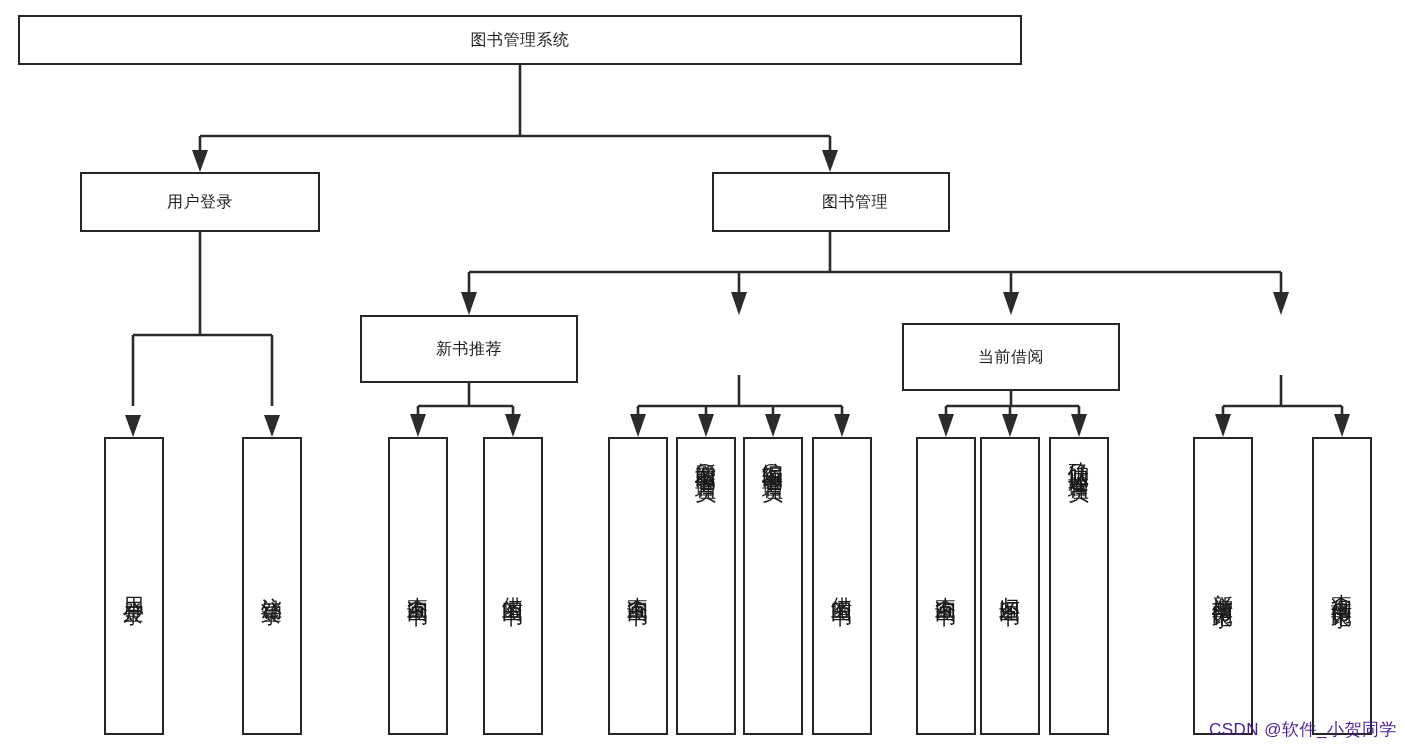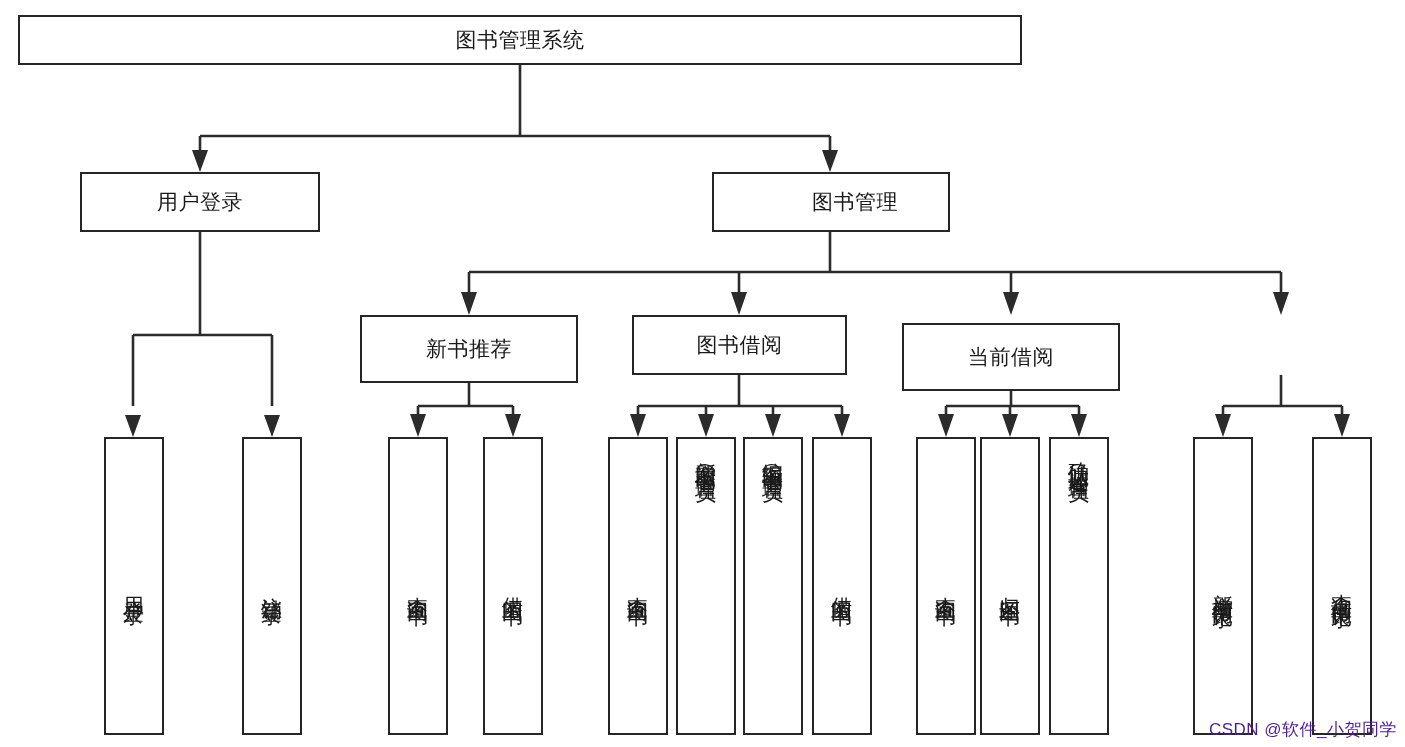--- a/index.html
+++ b/index.html
@@ -31,21 +31,21 @@
     box-sizing: border-box;
     background: #ffffff;
     border: 2px solid #262626;
     display: flex;
     align-items: center;
     justify-content: center;
     z-index: 2;
   }
   .node-label {
     color: #1a1a1a;
-    font-size: 21px;
+    font-size: 16px;
     line-height: 1.18;
     letter-spacing: 0.5px;
     text-align: center;
     white-space: nowrap;
   }
   .node-box.leaf {
     align-items: flex-start;
     justify-content: center;
     padding-top: 0;
   }
@@ -170,23 +170,20 @@
   <div class="node-box" style="left:80px; top:172px; width:240px; height:60px;">
     <span class="node-label">用户登录</span>
   </div>
   <div class="node-box" style="left:712px; top:172px; width:238px; height:60px;padding-left:48px;">
     <span class="node-label">图书管理</span>
   </div>
 
   <div class="node-box" style="left:360px; top:315px; width:218px; height:68px;">
     <span class="node-label">新书推荐</span>
   </div>
-  <div class="node-box" style="left:632px; top:315px; width:215px; height:60px;">
-    <span class="node-label">图书借阅</span>
-  </div>
   <div class="node-box" style="left:902px; top:315px; width:218px; height:68px;margin-top:8px;">
     <span class="node-label">当前借阅</span>
   </div>
 
   <div class="node-box leaf center" style="left:104px; top:437px; width:60px; height:298px;">
     <span class="node-label">用户登录</span>
   </div>
   <div class="node-box leaf center" style="left:242px; top:437px; width:60px; height:298px;">
     <span class="node-label">注销登录</span>
   </div>

